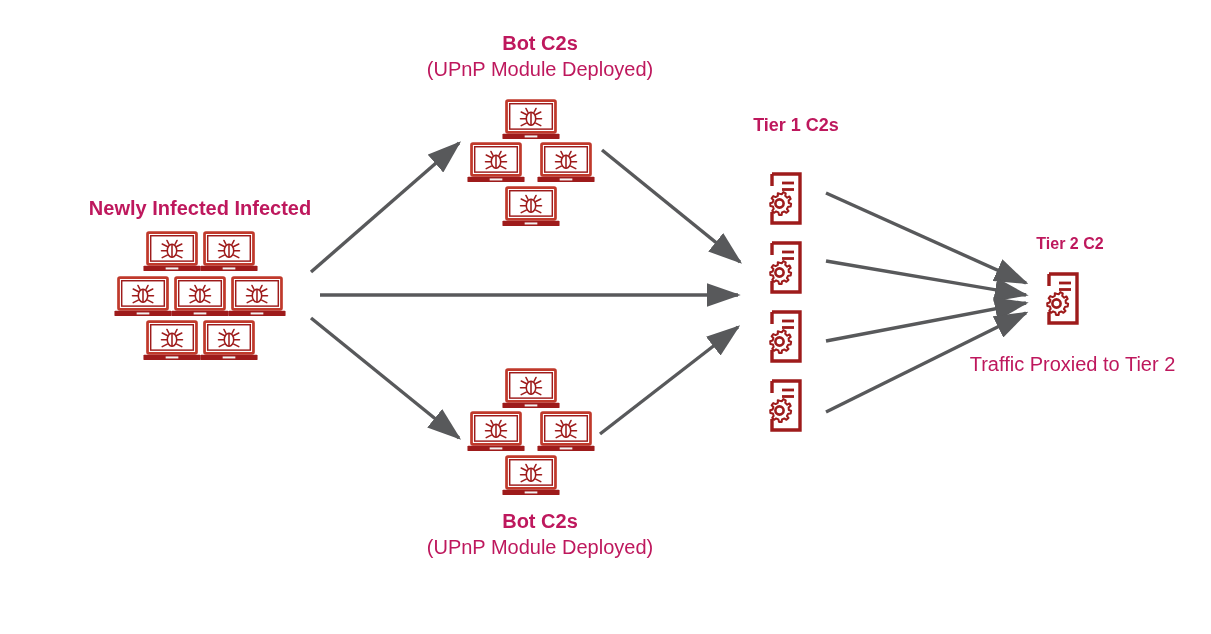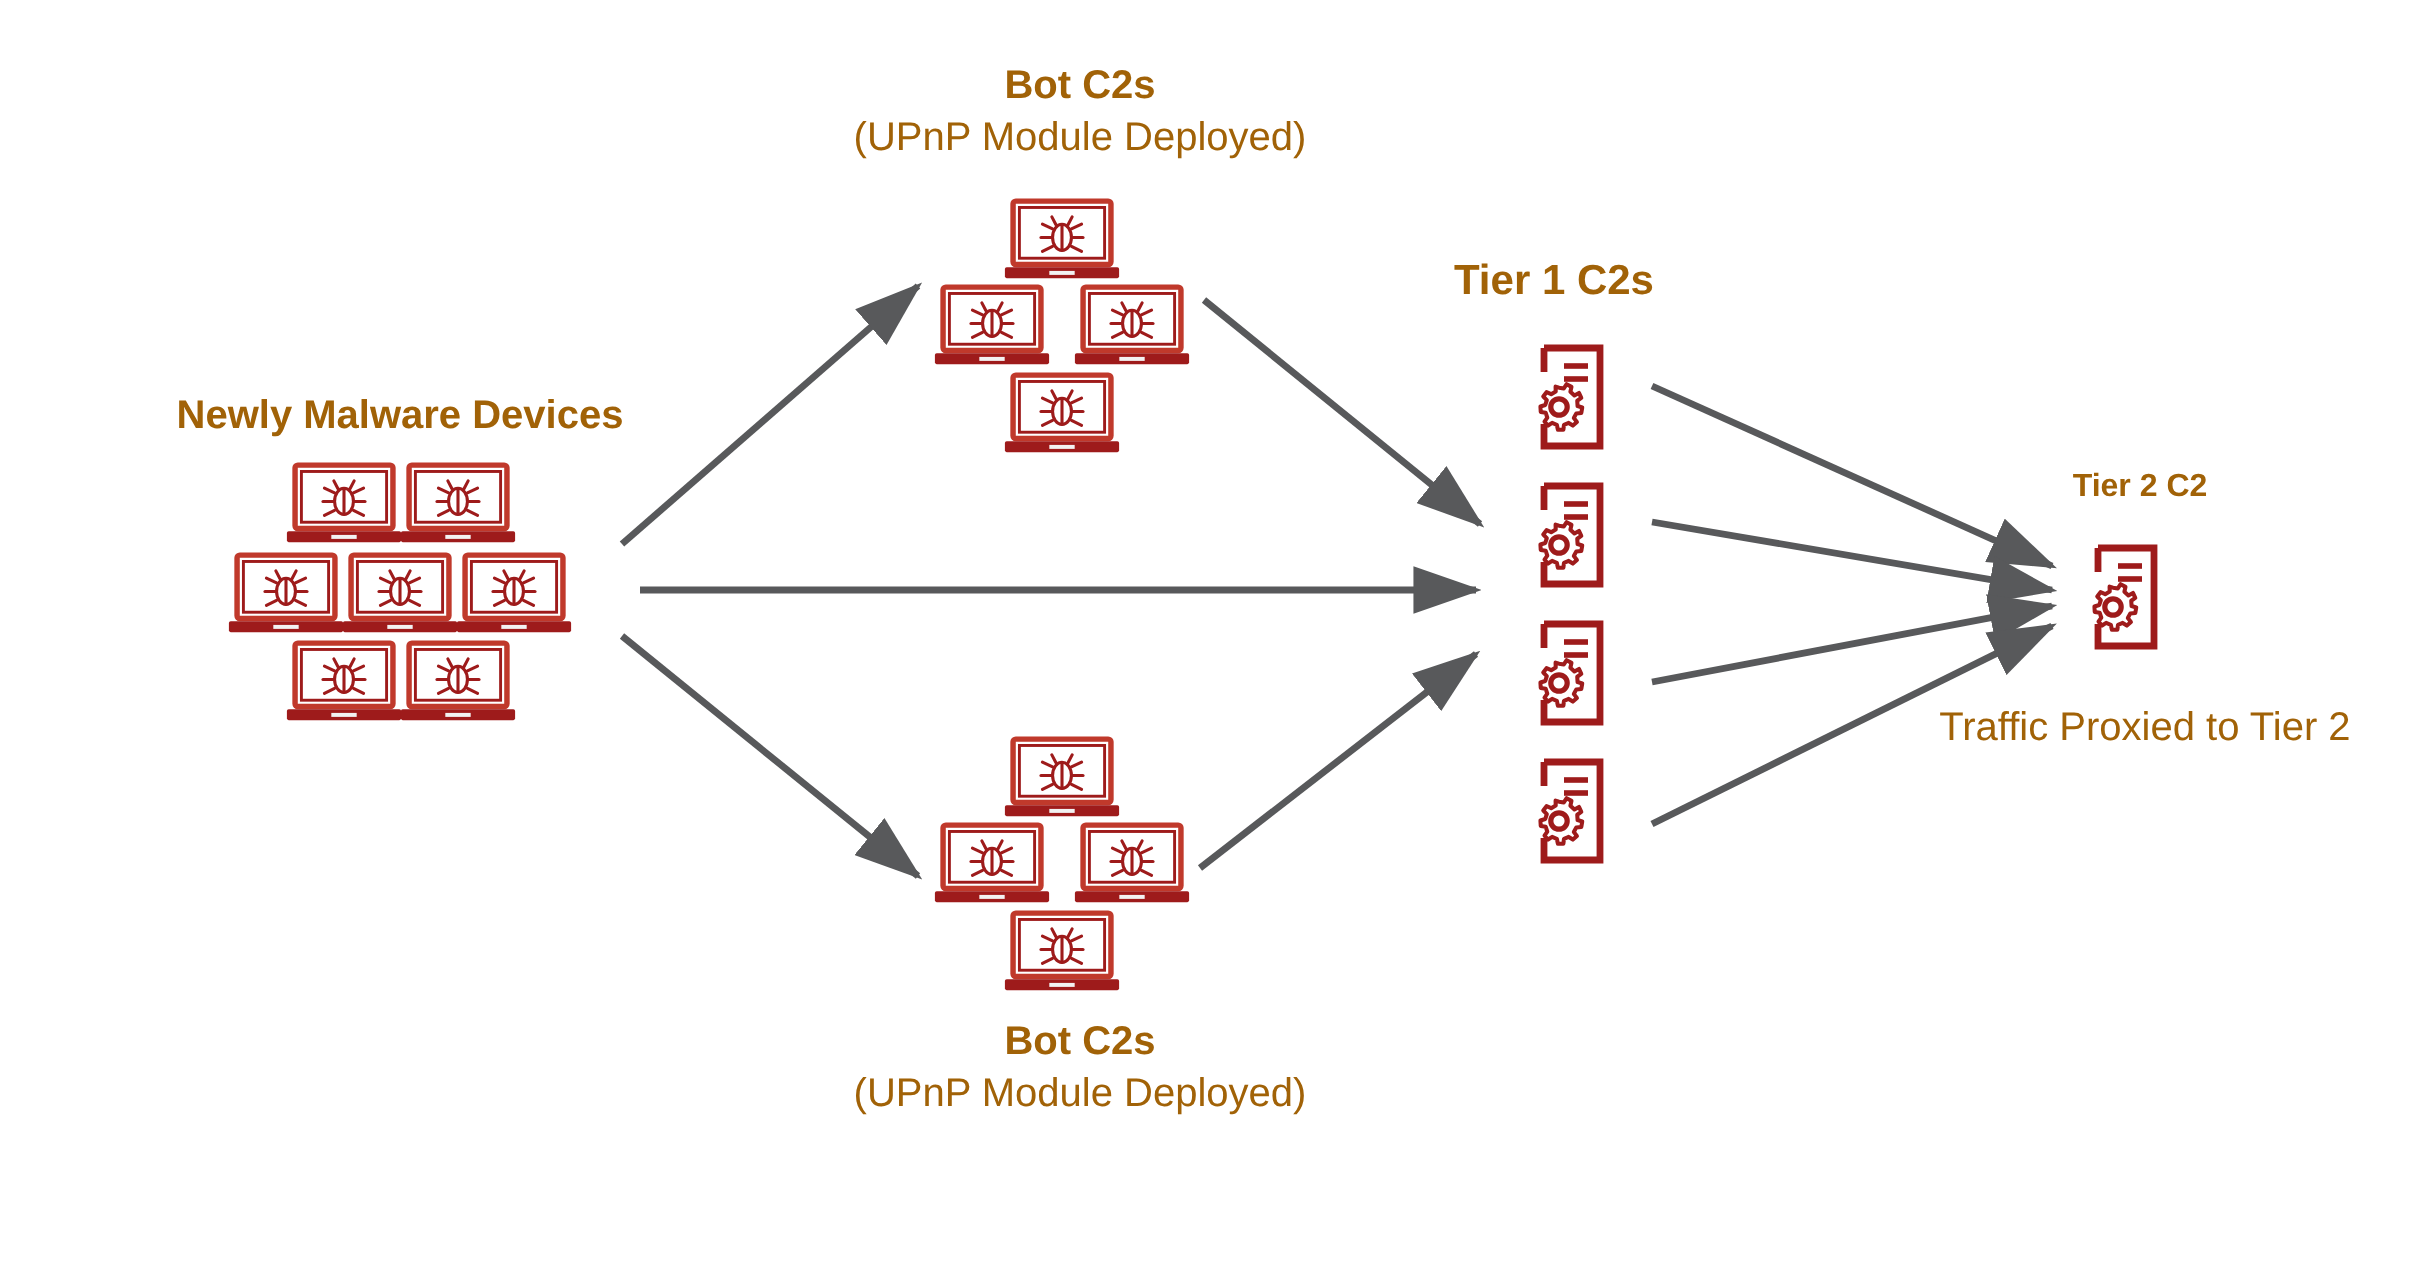--- a/index.html
+++ b/index.html
@@ -15,28 +15,28 @@
     position: relative;
     width: 1211px;
     height: 634px;
     background: #ffffff;
     overflow: hidden;
   }
   .lbl {
     position: absolute;
     text-align: center;
     white-space: nowrap;
-    color: #a16207;
+    color: #be185d;
     line-height: 1.32;
   }
   .lbl-bold {
     font-weight: bold;
   }
   .t-bot-c2-top   { left: 380px; top: 30px;  width: 320px; font-size: 20px; }
-  .t-tier1        { left: 617px; top: 114px; width: 320px; font-size: 21px; margin-top: 13px; }
+  .t-tier1        { left: 636px; top: 114px; width: 320px; font-size: 18px; }
   .t-newly        { left: 30px;  top: 195px; width: 340px; font-size: 20px; }
   .t-tier2        { left: 940px; top: 233px; width: 260px; font-size: 16px; }
   .t-40plus       { left: 20px;  top: 375px; width: 360px; font-size: 20px; }
   .t-traffic      { left: 935px; top: 351px; width: 275px; font-size: 20px; text-align: center; }
   .t-bot-c2-bot   { left: 380px; top: 508px; width: 320px; font-size: 20px; }
   .t-figure       { left: 305px; top: 588px; width: 450px; font-size: 19px; }
 
   .icon-node {
     position: absolute;
   }
@@ -76,21 +76,21 @@
 
   <div class="lbl t-bot-c2-top">
     <div class="lbl-bold">Bot C2s</div>
     <div>(UPnP Module Deployed)</div>
   </div>
 
   <div class="lbl t-tier1">
     <div class="lbl-bold">Tier 1 C2s</div>
   </div>
 
-  <div class="lbl lbl-bold t-newly">Newly Malware Devices</div>
+  <div class="lbl lbl-bold t-newly">Newly Infected Infected</div>
 
   <div class="lbl lbl-bold t-tier2">Tier 2 C2</div>
 
 
   <div class="lbl t-traffic">Traffic Proxied to Tier 2</div>
 
   <div class="lbl t-bot-c2-bot">
     <div class="lbl-bold">Bot C2s</div>
     <div>(UPnP Module Deployed)</div>
   </div>

